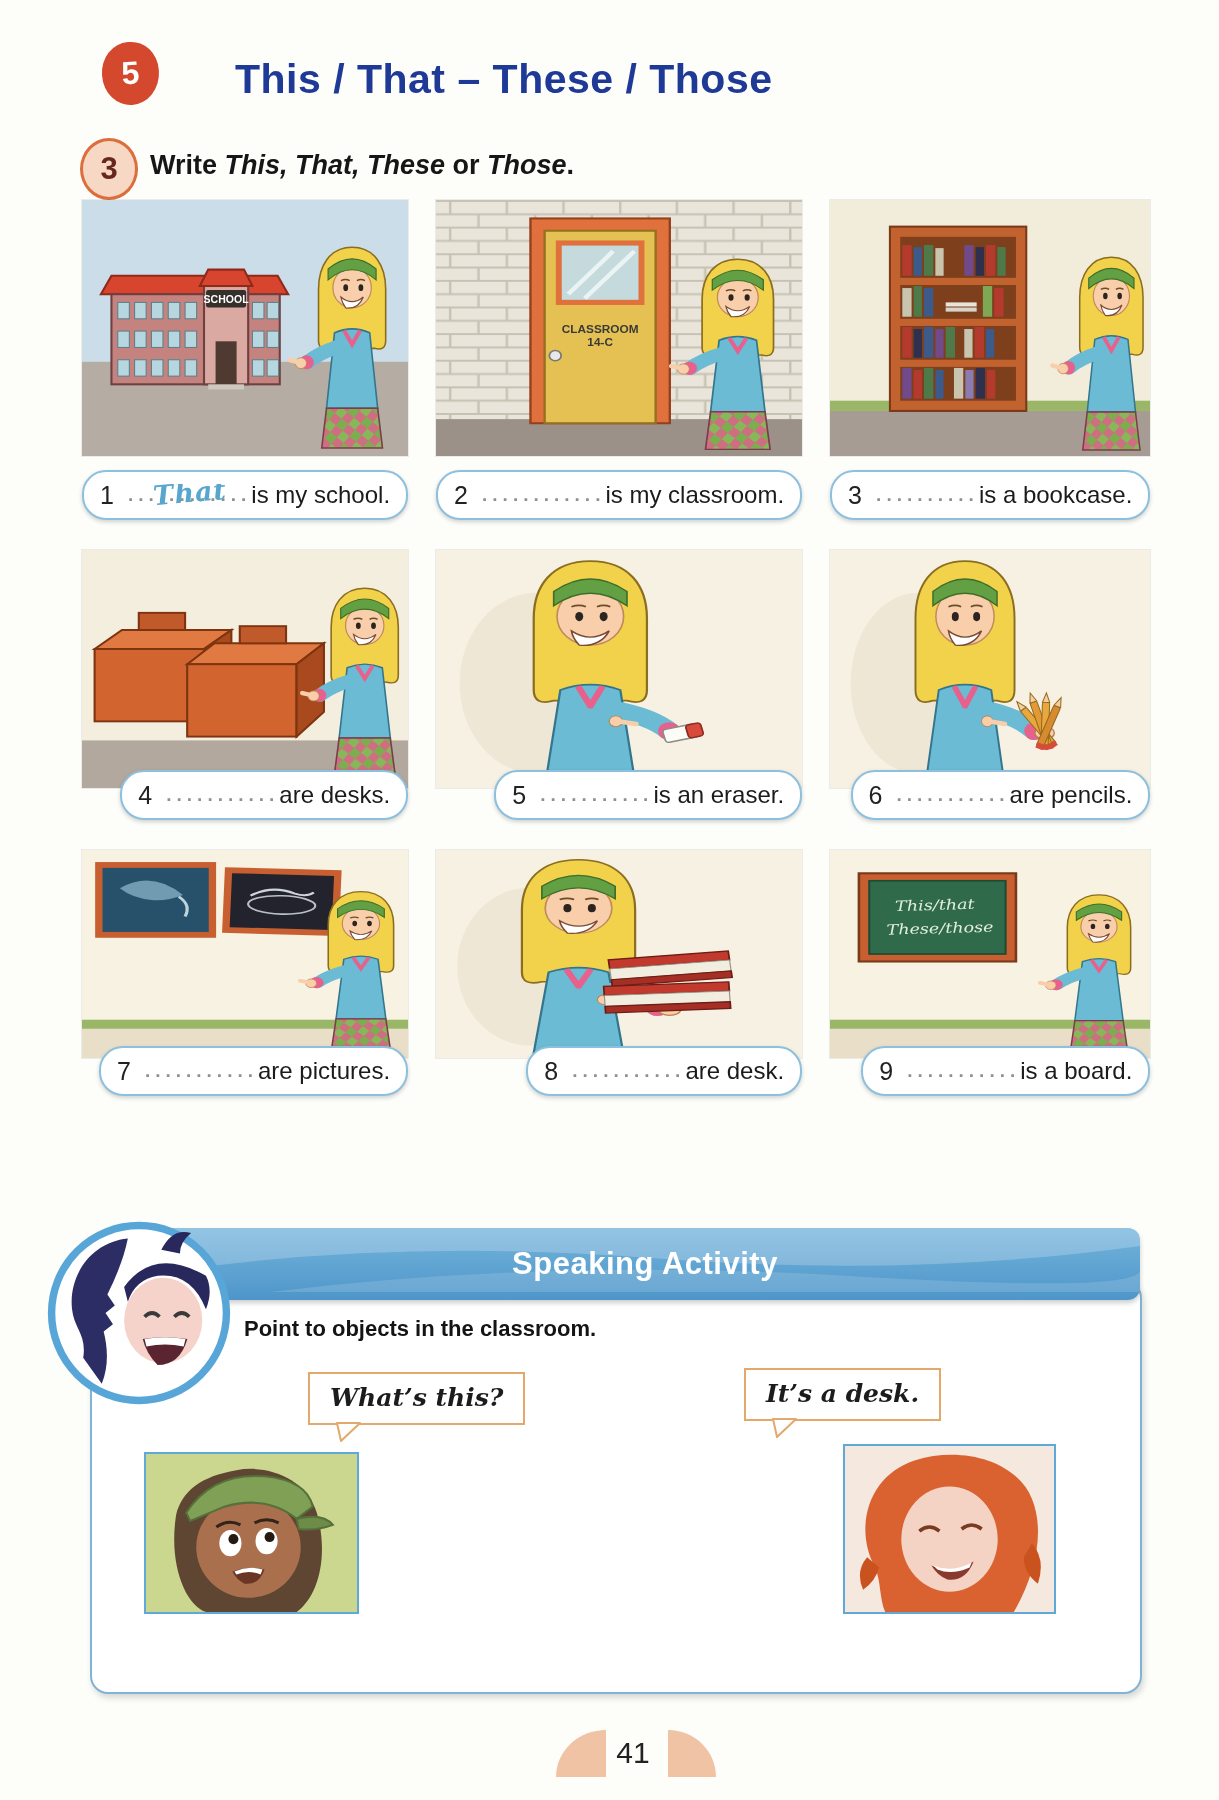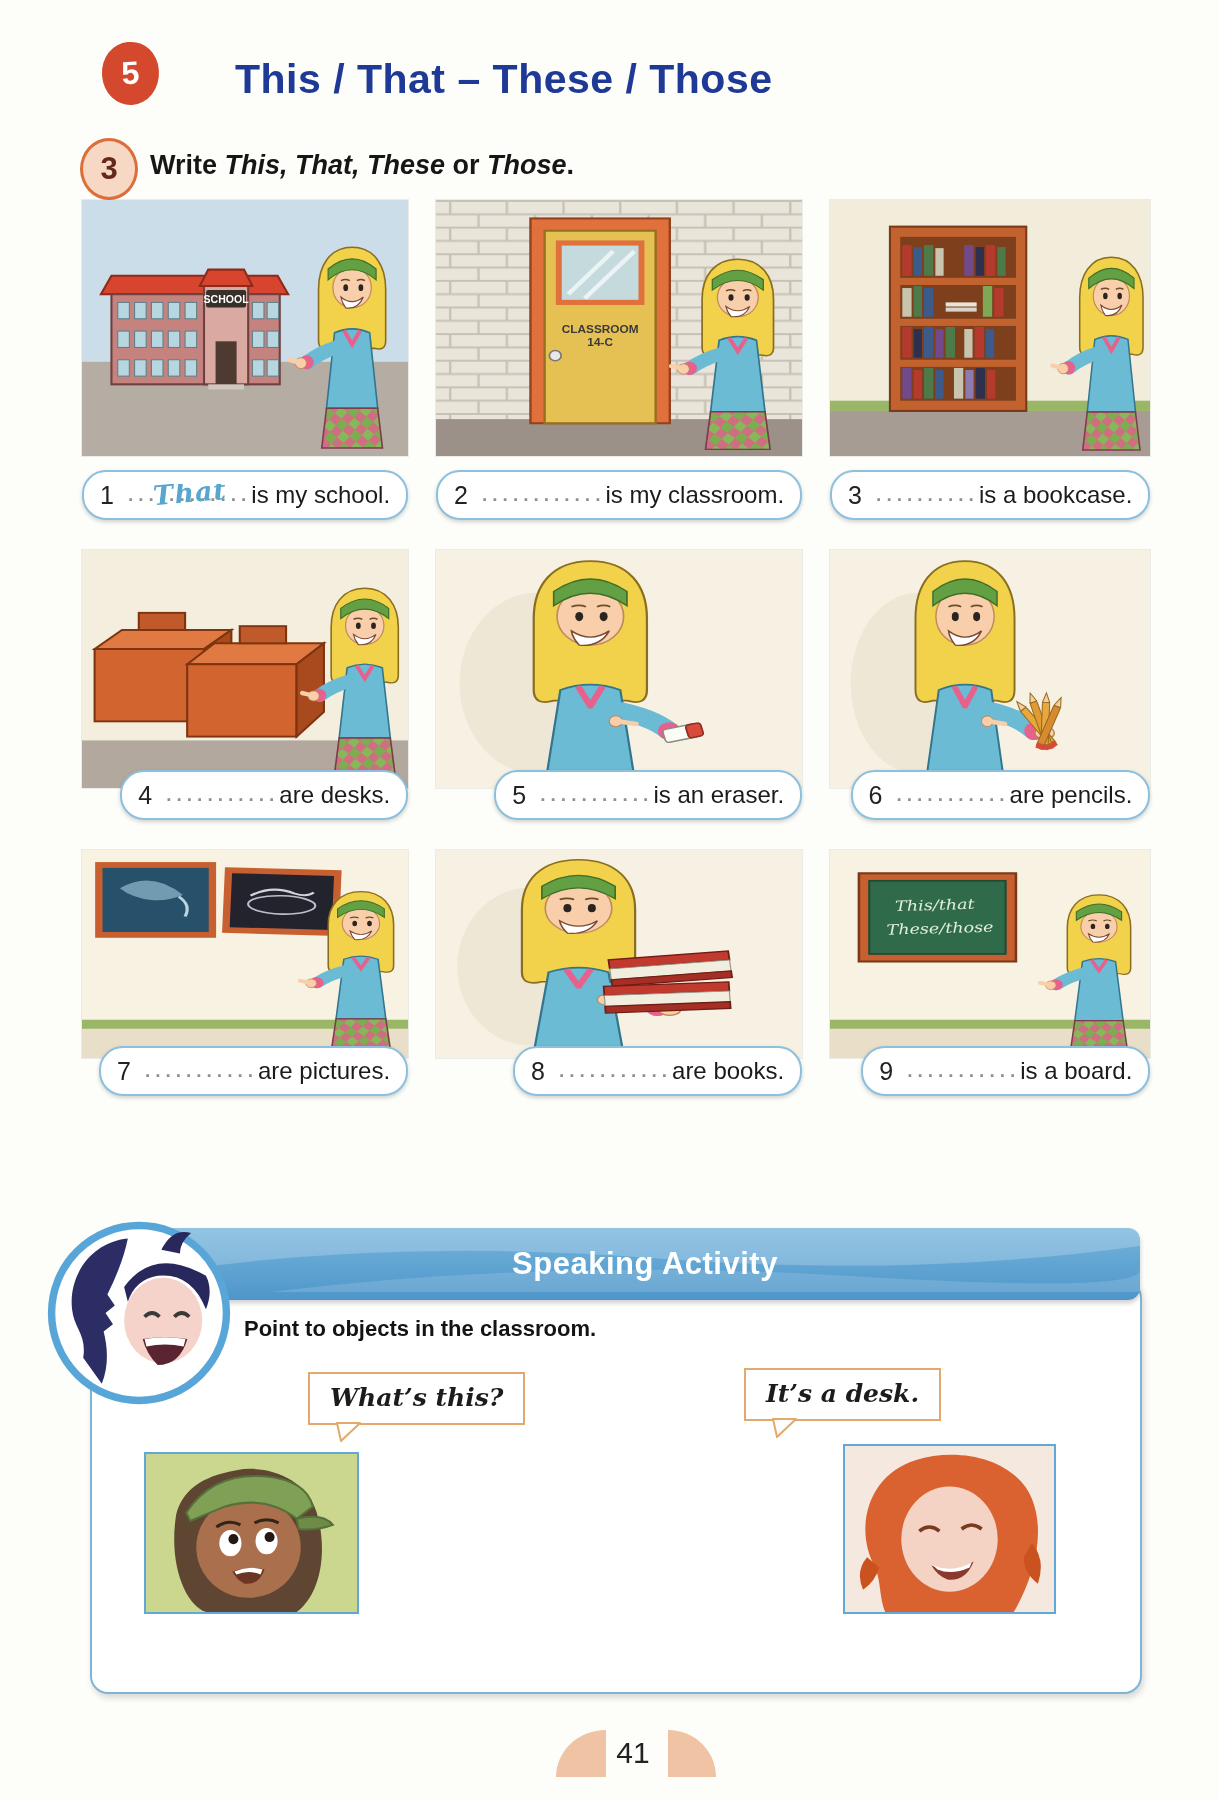--- a/index.html
+++ b/index.html
@@ -354,21 +354,21 @@
           <g transform="translate(142,164) rotate(-3)">
             <rect x="0" y="0" width="106" height="11" fill="#C23A2E" stroke="#6F1D15" stroke-width="1.5"></rect>
             <rect x="0" y="11" width="106" height="13" fill="#F2EEDF" stroke="#9A958A" stroke-width="1"></rect>
             <rect x="0" y="24" width="106" height="8" fill="#A52F25" stroke="#6F1D15" stroke-width="1.5"></rect>
           </g>
         </g>
       </svg>
       <div class="pill">
         <span class="cap-num">8</span>
         <span class="cap-blank"><span>...........</span></span>
-        <span class="cap-text">are books.</span>
+        <span class="cap-text">are desk.</span>
       </div>
     </div>
 
     <div class="cell">
       <svg class="illus" viewBox="0 0 310 250" preserveAspectRatio="none">
         <rect width="310" height="250" fill="#F7F2E1"></rect>
         <rect y="204" width="310" height="11" fill="#9AB768"></rect>
         <rect y="215" width="310" height="35" fill="#E9DFC9"></rect>
         <rect x="28" y="28" width="152" height="106" fill="#C75F31" stroke="#79391A" stroke-width="2.5"></rect>
         <rect x="38" y="37" width="132" height="88" fill="#2F6B4A" stroke="#1D4A33" stroke-width="2"></rect>

